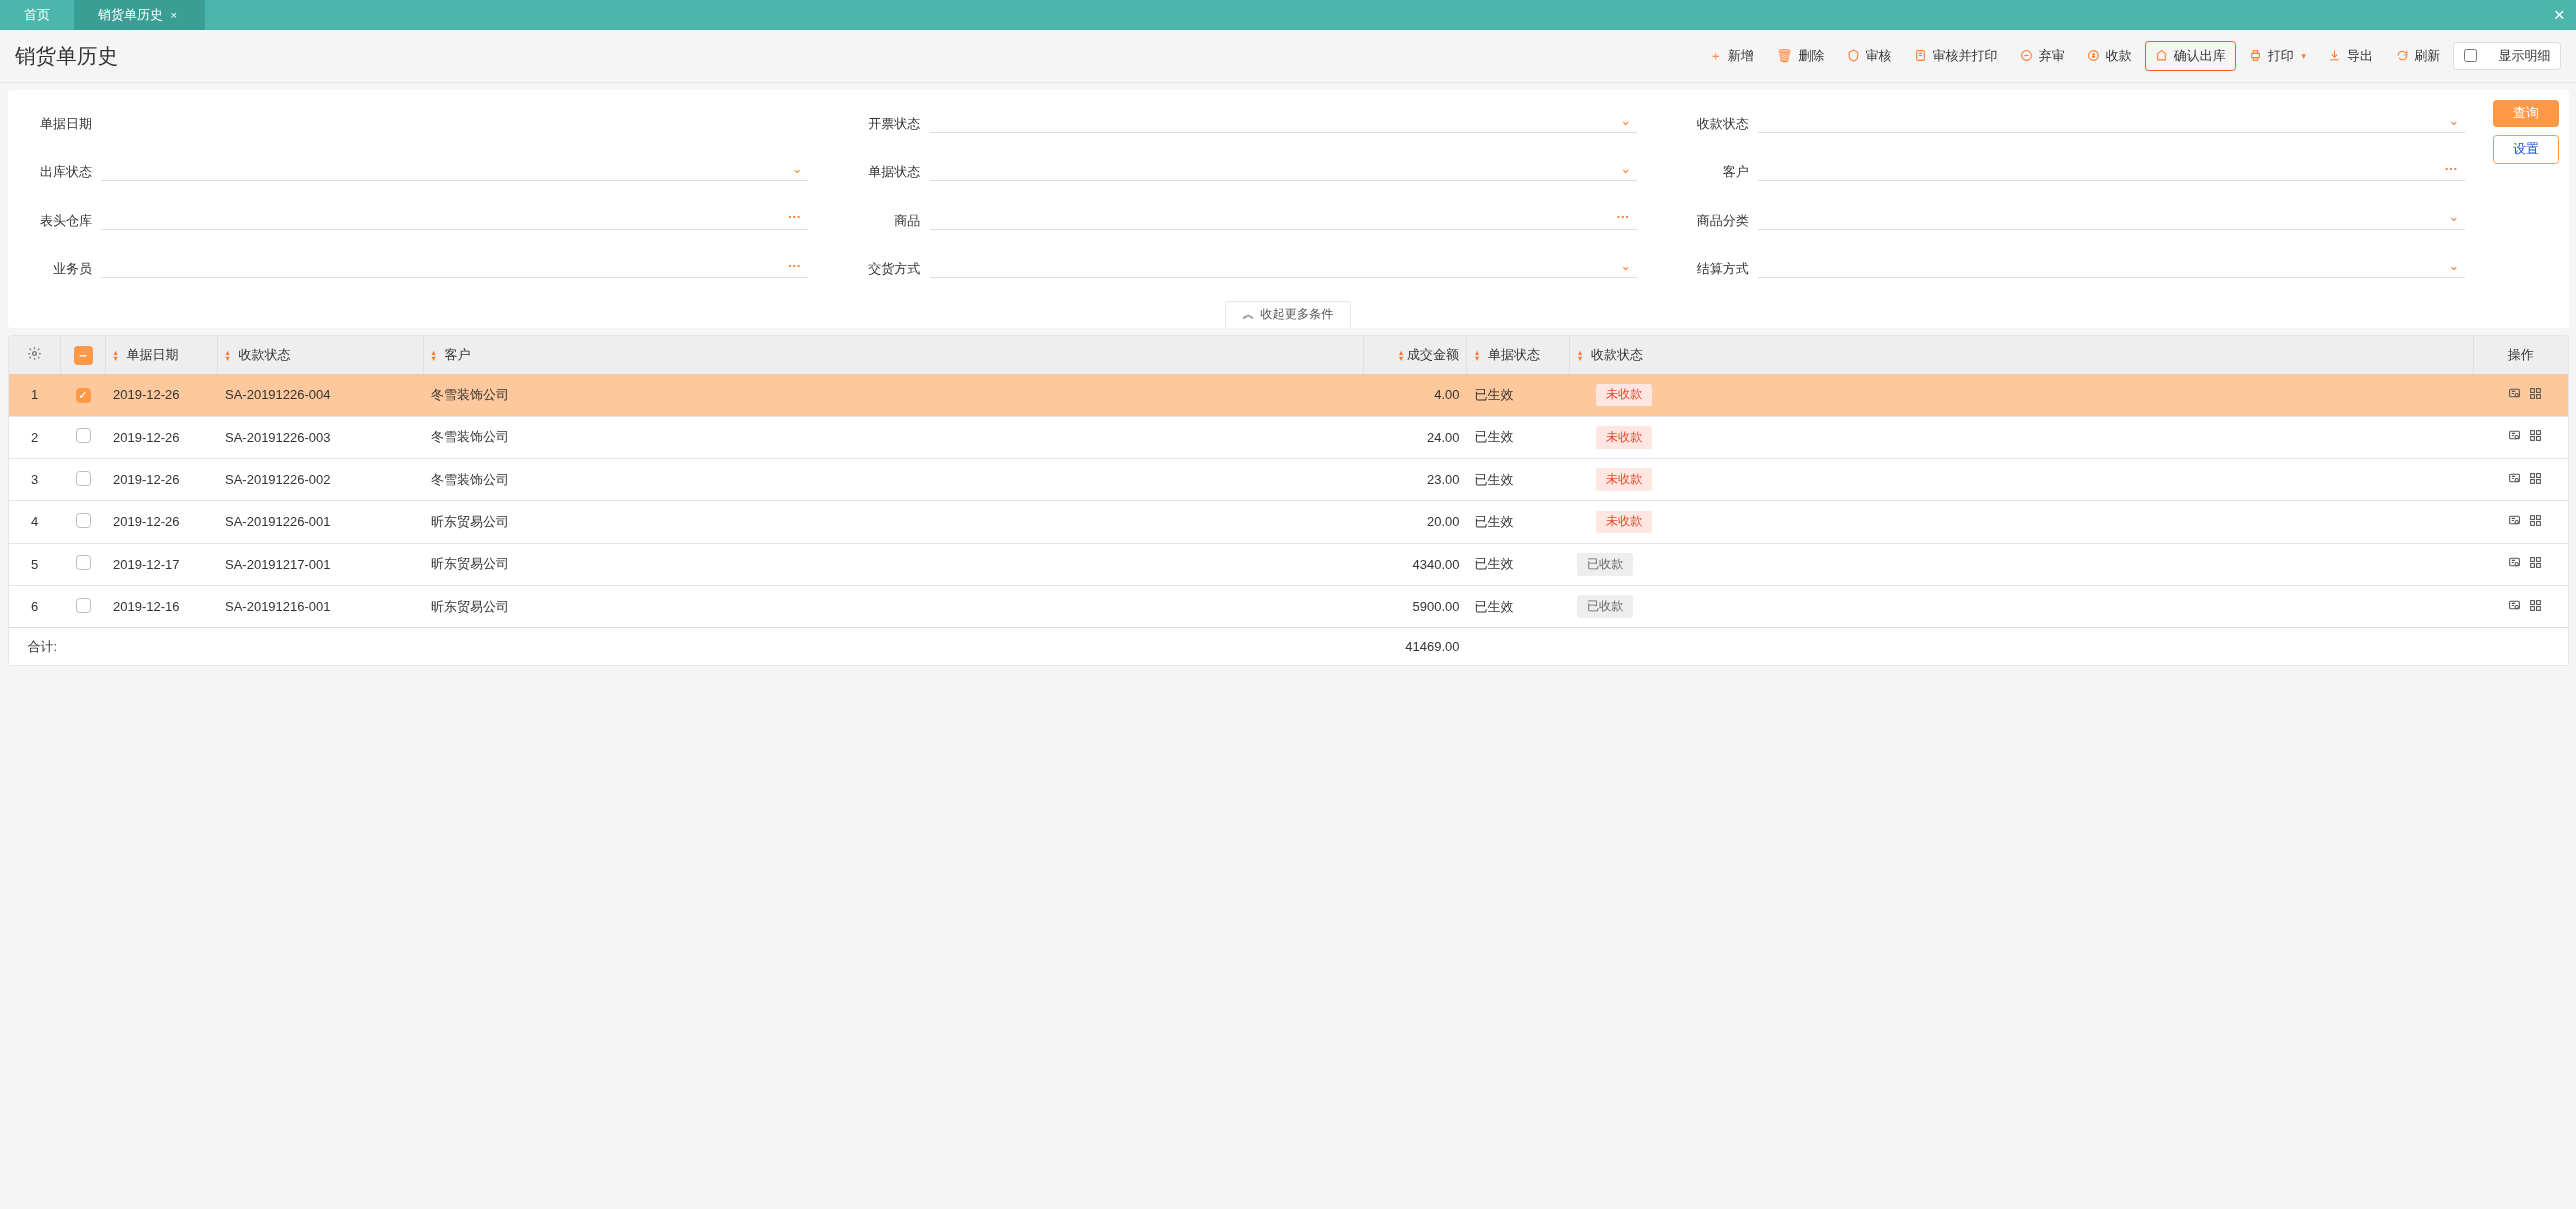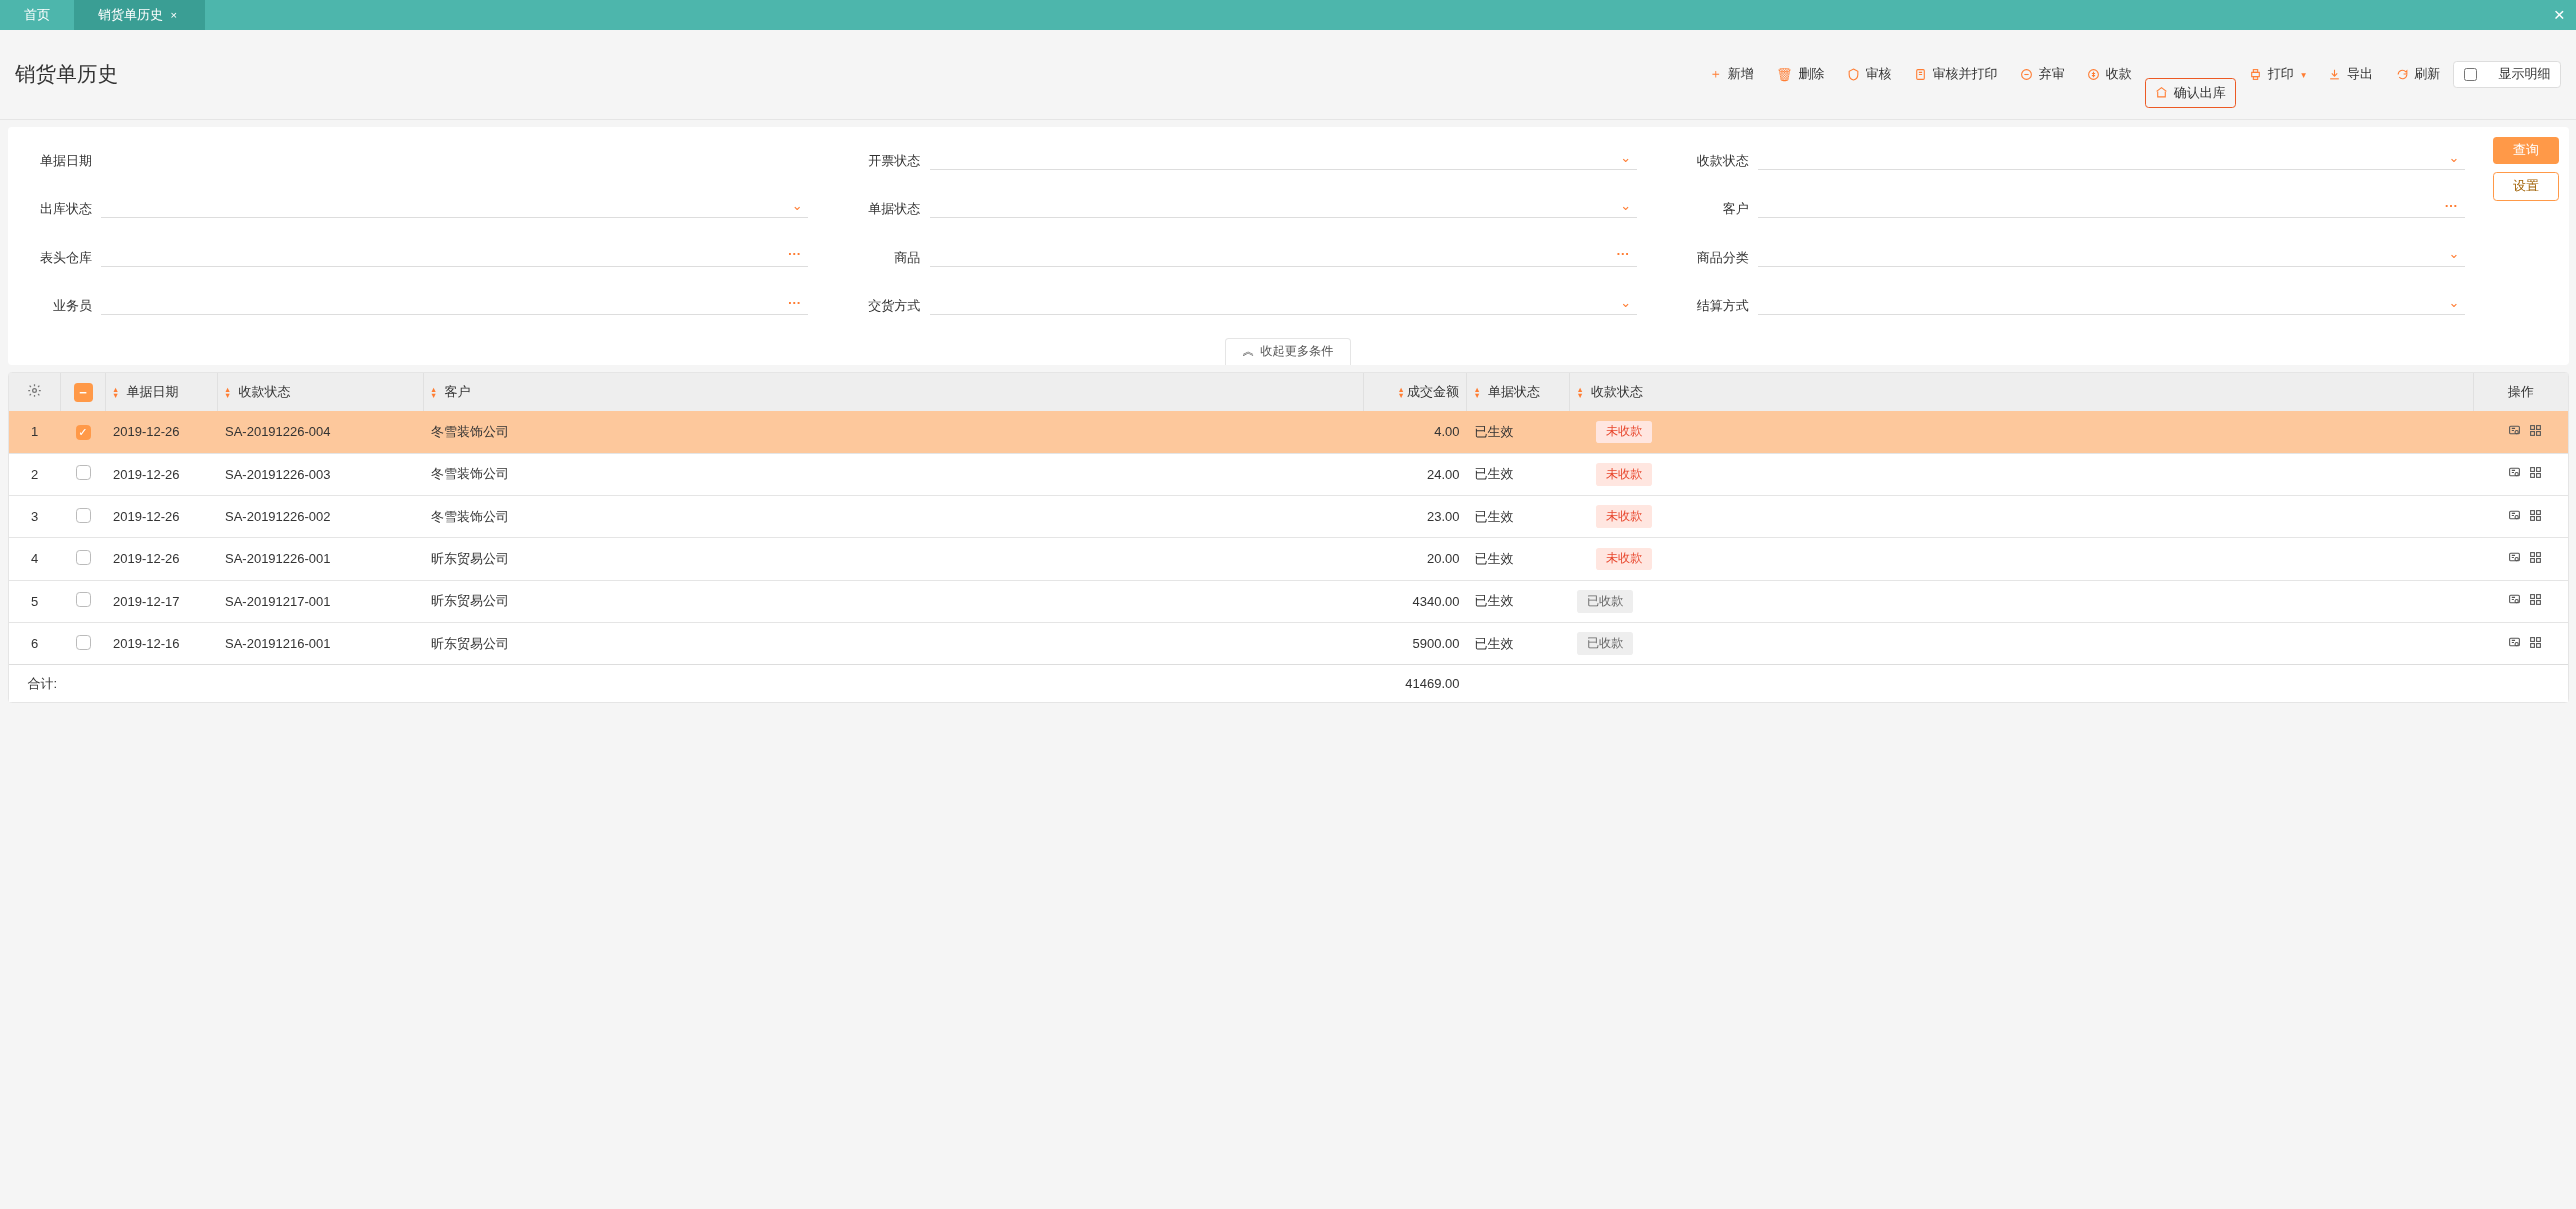--- a/index.html
+++ b/index.html
@@ -11,21 +11,21 @@
     .tab.home { background: #4db6ac; }
     .tab.active { background: #3a9e94; position: relative; padding-right: 28px; }
     .tab.active .tab-close { margin-left: 7.5px; color: #fff; font-size: 11.2px; }
     .topbar-close { margin-left: auto; padding: 0 11.2px; color: #fff; display: flex; align-items: center; cursor: pointer; font-size: 19px; }
 
     
     .toolbar-row { background: #f5f5f5; display: flex; align-items: center; padding: 11.2px 15px; gap: 3.7px; border-bottom: 0.9px solid #e5e5e5; }
     .page-title { font-size: 20.6px; color: #333; font-weight: normal; margin-right: auto; }
     .tb-btn { display: inline-flex; align-items: center; gap: 5.6px; padding: 5.6px 9.4px; cursor: pointer; color: #333; font-size: 13px; border-radius: 3.7px; }
     .tb-btn .ico { color: #ff7d33; display: inline-flex; }
-    .tb-btn.framed { border: 1.9px solid #ec5a24; border-radius: 3.7px; padding: 4.7px 9.4px; margin-top: 37px; }
+    .tb-btn.framed { border: 1.9px solid #ec5a24; border-radius: 3.7px; padding: 4.7px 9.4px; }
     .tb-caret { color: #ff7d33; font-size: 9.4px; margin-left: 1.9px; }
     .show-detail { display: flex; align-items: center; gap: 22px; padding: 3.7px 9.4px; background: #fff; border: 0.9px solid #ddd; border-radius: 3.7px; cursor: pointer; }
     .show-detail input { accent-color: #ff7d33; }
 
     
     .filter-panel { background: #fff; margin: 7.5px; padding: 13px 9.4px 0; border-radius: 3.7px; position: relative; }
     .filter-grid { display: grid; grid-template-columns: repeat(3, 1fr); gap: 9.4px 37px; position: relative; }
     .filter-item { display: flex; align-items: flex-end; gap: 9.4px; min-height: 39px; padding-bottom: 9.4px; }
     .filter-item .lbl { width: 75px; text-align: right; color: #333; font-size: 13px; flex-shrink: 0; }
     .filter-item .inp-wrap { flex: 1; border-bottom: 0.9px solid #ddd; min-height: 24.4px; display: flex; align-items: center; justify-content: flex-end; position: relative; }
@@ -33,21 +33,21 @@
     .filter-item .dots { color: #ff7d33; letter-spacing: 1.9px; padding: 0 5.6px; cursor: pointer; font-weight: bold; }
 
     .date-chips { display: flex; align-items: center; gap: 3.7px; flex: 1; flex-wrap: wrap; }
     .chip { padding: 1.9px 7.5px; font-size: 12.2px; color: #555; cursor: pointer; border-radius: 9.4px; }
     .chip-sub { font-size: 11.2px; color: #888; display: block; }
     .chip.stack { line-height: 1.1; text-align: center; }
     .chip.active { background: #26bfa6; color: #fff; }
 
     .filter-side-btns { position: absolute; right: 9.4px; top: 9.4px; display: flex; flex-direction: column; gap: 7.5px; }
     .btn-primary { background: #ff9948; color: #fff; padding: 4.7px 19px; border-radius: 3.7px; cursor: pointer; font-size: 13px; border: none; }
-    .btn-outline { background: #fff; color: #a16207; border: 0.9px solid #ff9948; padding: 4.7px 19px; border-radius: 3.7px; cursor: pointer; font-size: 13px; }
+    .btn-outline { background: #fff; color: #1d4ed8; border: 0.9px solid #ff9948; padding: 4.7px 19px; border-radius: 3.7px; cursor: pointer; font-size: 13px; }
 
     .filter-row-1 { padding-right: 94px; }
     .collapse-bar { display: flex; justify-content: center; margin-top: 3.7px; }
     .collapse-toggle { background: #fff; border: 0.9px solid #e5e5e5; border-bottom: none; padding: 4.7px 17px; font-size: 12.2px; color: #555; cursor: pointer; border-radius: 3.7px 3.7px 0 0; display: inline-flex; gap: 5.6px; align-items: center; }
 
     
     .table-wrap { background: #fff; margin: 0 7.5px 7.5px; border-radius: 3.7px; border: 0.9px solid #e5e5e5; }
     table { width: 100%; border-collapse: collapse; }
     thead th { background: #eeeeee; font-weight: normal; font-size: 13px; color: #333; padding: 9.4px 7.5px; text-align: left; border-right: 0.9px solid #e0e0e0; }
     thead th:last-child { border-right: none; }

